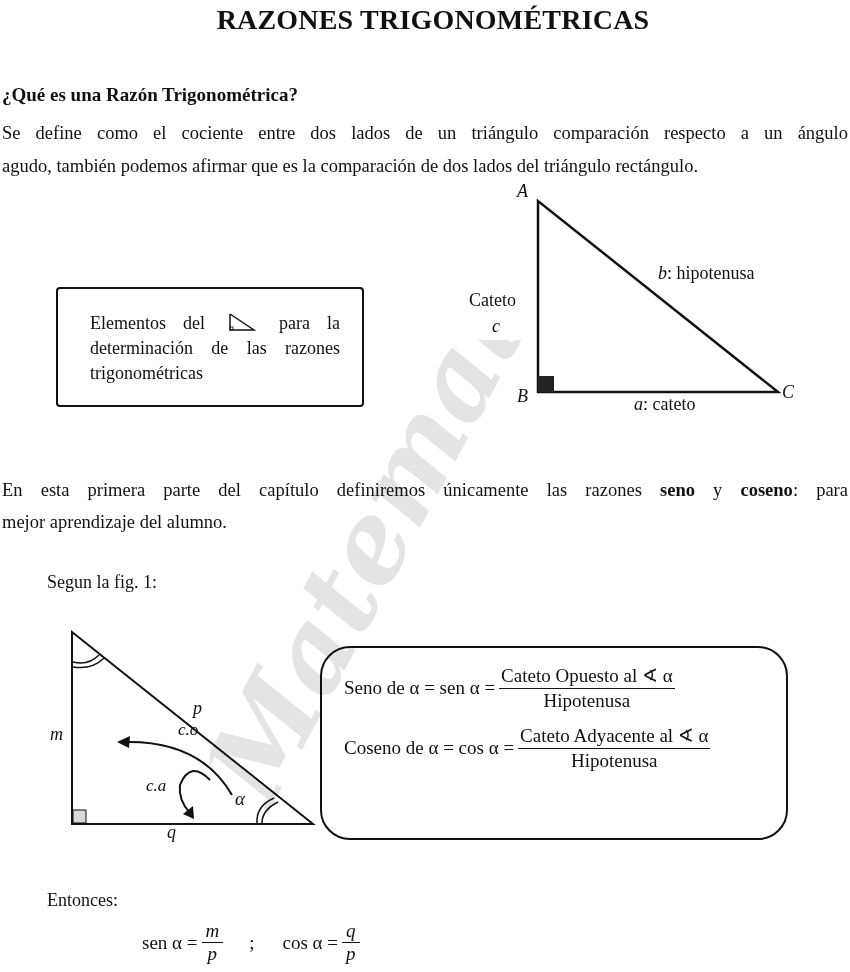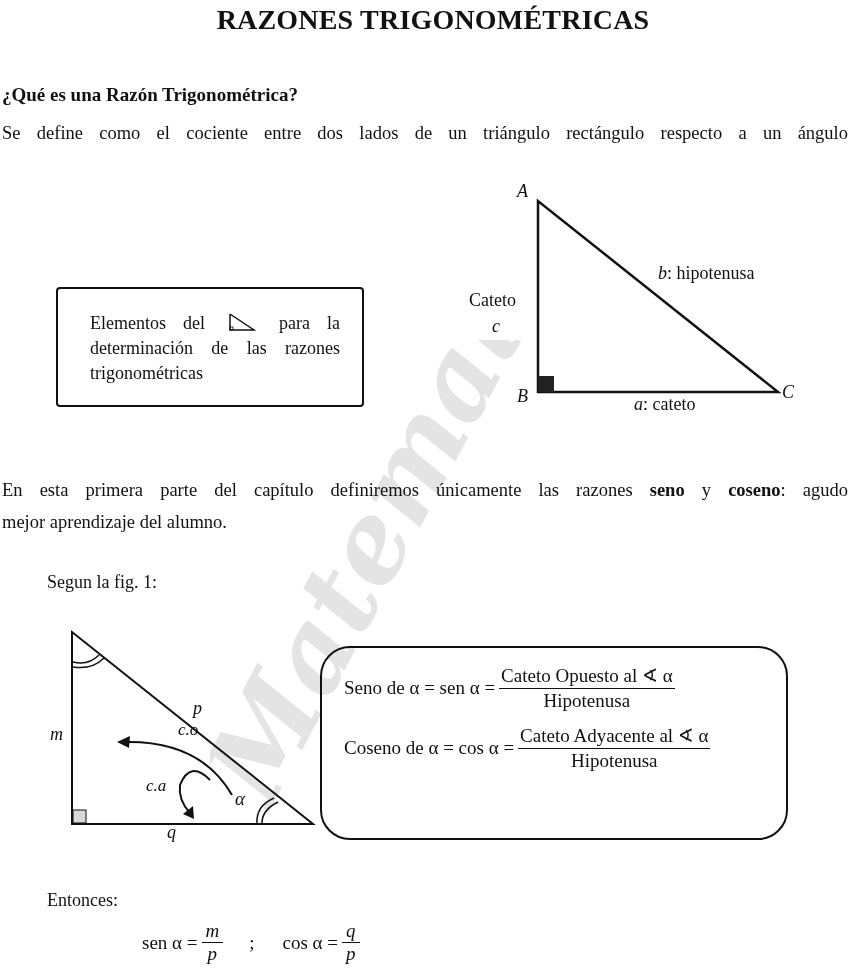--- a/index.html
+++ b/index.html
@@ -35,21 +35,22 @@
 
 <svg class="abs watermark" style="left:210px;top:340px;" width="480" height="520" viewBox="0 0 480 520">
   <text x="0" y="0" transform="translate(60,470) rotate(-62)" font-family="DejaVu Serif, serif" font-style="italic" font-weight="bold" font-size="110" fill="#e4e4e4">Matematica1.com</text>
 </svg>
 
 <div class="abs title">RAZONES TRIGONOMÉTRICAS</div>
 
 <div class="abs h2">¿Qué es una Razón Trigonométrica?</div>
 
 <div class="abs para p1">
-  <div class="justify-all">Se define como el cociente entre dos lados de un triángulo rectángulo respecto a un ángulo</div>
+  <div class="justify-all">Se define como el cociente entre dos lados de un triángulo comparación respecto a un ángulo</div>
+  <div class="last-line">agudo, también podemos afirmar que es la comparación de dos lados del triángulo rectángulo.</div>
 </div>
 
 <div class="abs box1">
   <div class="txt">
     <span>Elementos del</span>
     <svg class="tri-inline" viewBox="0 0 28 18">
       <polyline points="2,1 2,17 26,17 2,1" fill="none" stroke="#111" stroke-width="1.5"></polyline>
       <rect x="2" y="14" width="3" height="3" fill="none" stroke="#111" stroke-width="0.8"></rect>
     </svg>
     <span>para la determinación de las razones trigonométricas</span>
@@ -62,21 +63,21 @@
 </svg>
 <div class="abs fig-label it" style="left:517px;top:181px;">A</div>
 <div class="abs fig-label it" style="left:517px;top:386px;">B</div>
 <div class="abs fig-label it" style="left:782px;top:382px;">C</div>
 <div class="abs fig-label" style="left:658px;top:263px;"><span class="it">b</span><span>: hipotenusa</span></div>
 <div class="abs fig-label" style="left:469px;top:290px;">Cateto</div>
 <div class="abs fig-label it" style="left:492px;top:316px;">c</div>
 <div class="abs fig-label" style="left:634px;top:394px;"><span class="it">a</span><span>: cateto</span></div>
 
 <div class="abs para p2">
-  <div class="justify-all"><span>En esta primera parte del capítulo definiremos únicamente las razones </span><b>seno</b><span> y </span><b>coseno</b><span>: agudo</span></div>
+  <div class="justify-all"><span>En esta primera parte del capítulo definiremos únicamente las razones </span><b>seno</b><span> y </span><b>coseno</b><span>: para</span></div>
   <div class="last-line">mejor aprendizaje del alumno.</div>
 </div>
 
 <div class="abs segun">Segun la fig. 1:</div>
 
 <svg class="abs" style="left:40px;top:620px;" width="290" height="230" viewBox="0 0 290 230">
   <polygon points="32,12 32,204 273,204" fill="none" stroke="#111" stroke-width="2"></polygon>
   <rect x="33" y="190" width="13" height="13" fill="#d8d8d8" stroke="#111" stroke-width="1"></rect>
 
   <path d="M33,42 Q48,46 59,35" fill="none" stroke="#111" stroke-width="1.5"></path>

